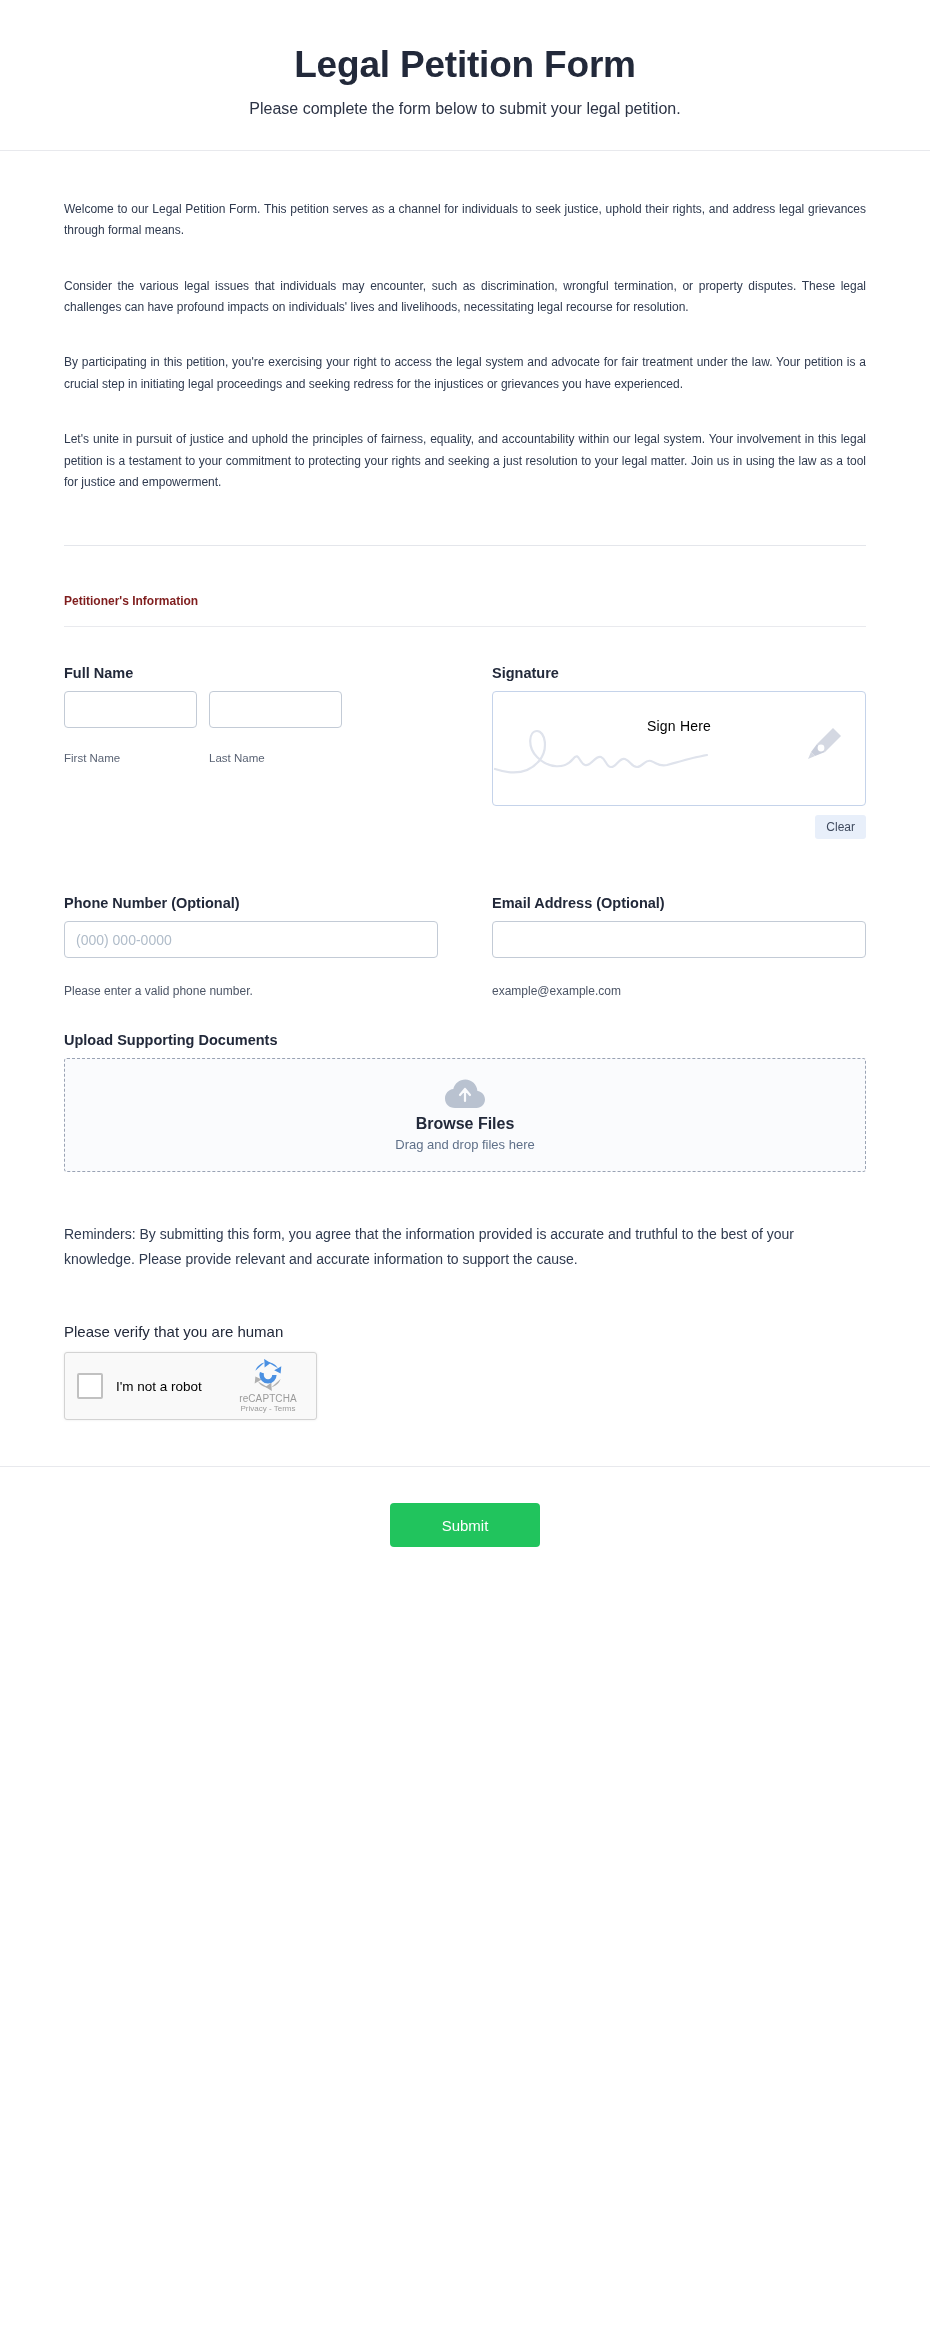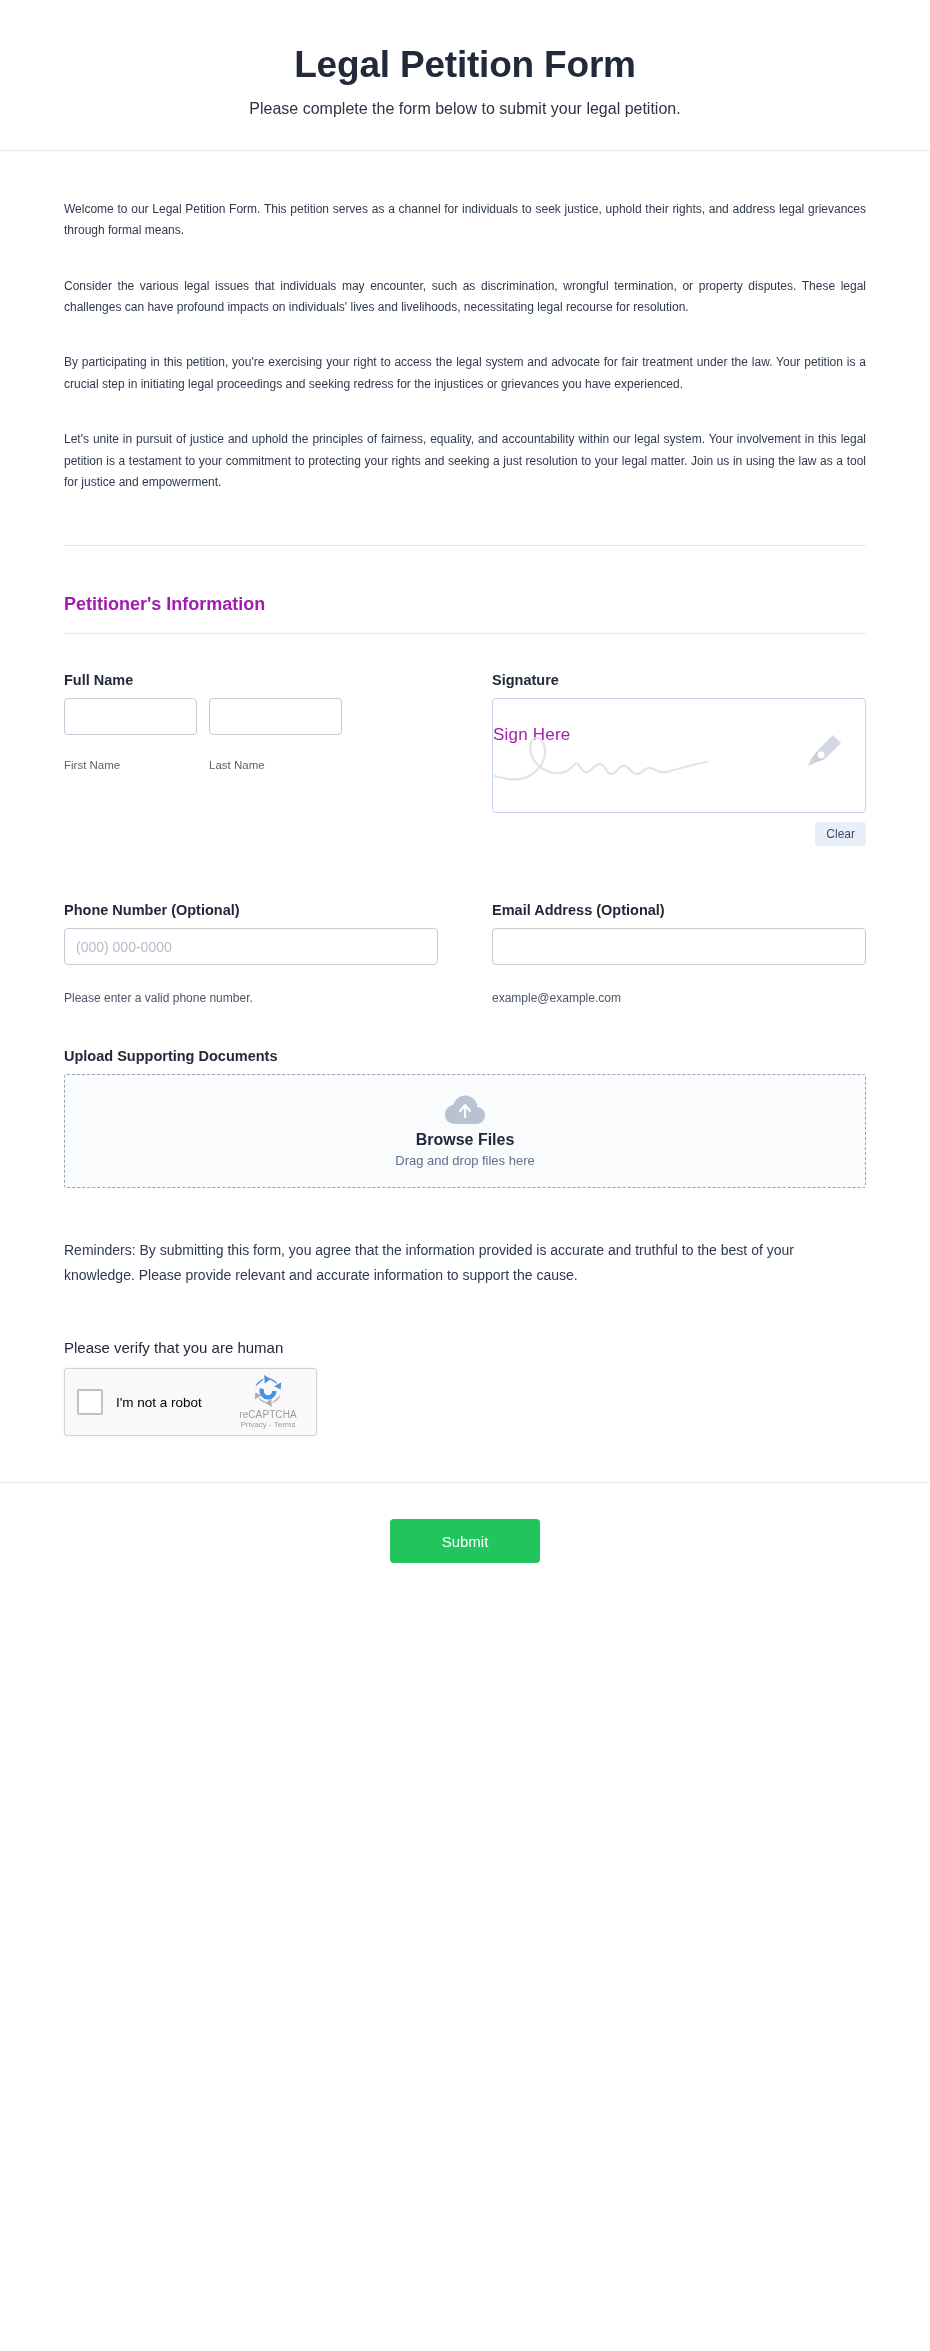--- a/index.html
+++ b/index.html
@@ -51,23 +51,23 @@
 
   .section-divider {
     border: 0;
     border-top: 1px solid #e4e6eb;
     margin: 52px 0 0 0;
   }
 
   
   .section-block { margin-top: 48px; }
   .section-heading {
-    font-size: 18px;
+    font-size: 12px;
     font-weight: bold;
-    color: #a21caf;
+    color: #7f1d1d;
     margin: 0 0 18px 0;
   }
   .section-heading-rule {
     border: 0;
     border-top: 1px solid #e9eaee;
     margin: 0 0 38px 0;
   }
 
   
   .row {
@@ -127,44 +127,44 @@
   }
   .sig-art {
     position: absolute;
     left: 0; right: 0; bottom: 16px;
     height: 78px;
   }
   .sig-here {
     position: absolute;
     top: 26px;
     left: 0; right: 0;
-    text-align: left;
-    font-size: 17px;
-    color: #a21caf;
+    text-align: center;
+    font-size: 14px;
+    color: #000000;
     letter-spacing: 0.2px;
   }
   .sig-footer {
     display: flex;
     justify-content: flex-end;
     margin-top: 9px;
   }
   .clear-btn {
     background: #e8effa;
     border: none;
     border-radius: 3px;
     color: #4a5costume;
     color: #3f4a5e;
     font-size: 12px;
     font-family: "Liberation Sans", sans-serif;
     padding: 5px 11px;
     cursor: pointer;
   }
 
   
-  .upload-block { margin-top: 43px; }
+  .upload-block { margin-top: 34px; }
   .dropzone {
     border: 1px dashed #9aa3b4;
     border-radius: 3px;
     background: #fafbfd;
     height: 114px;
     display: flex;
     flex-direction: column;
     align-items: center;
     justify-content: center;
     text-align: center;

